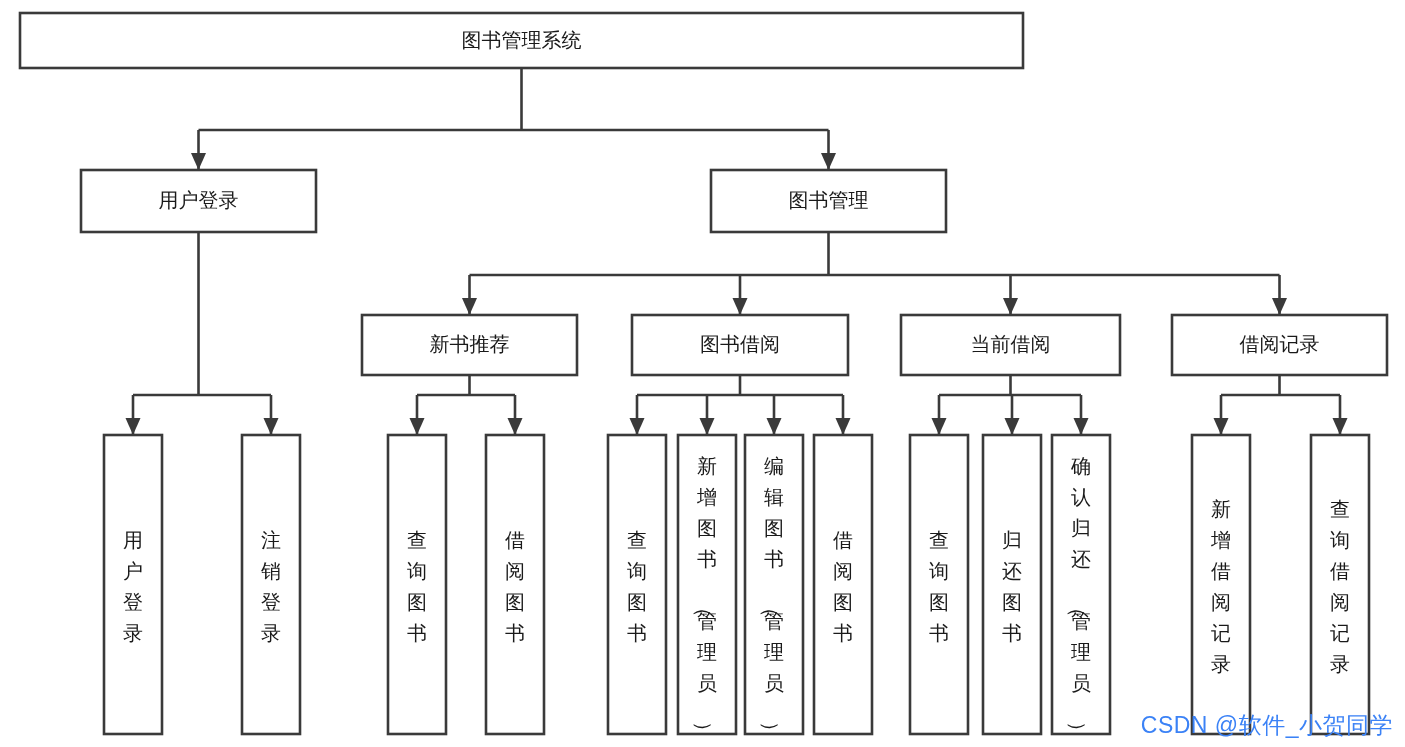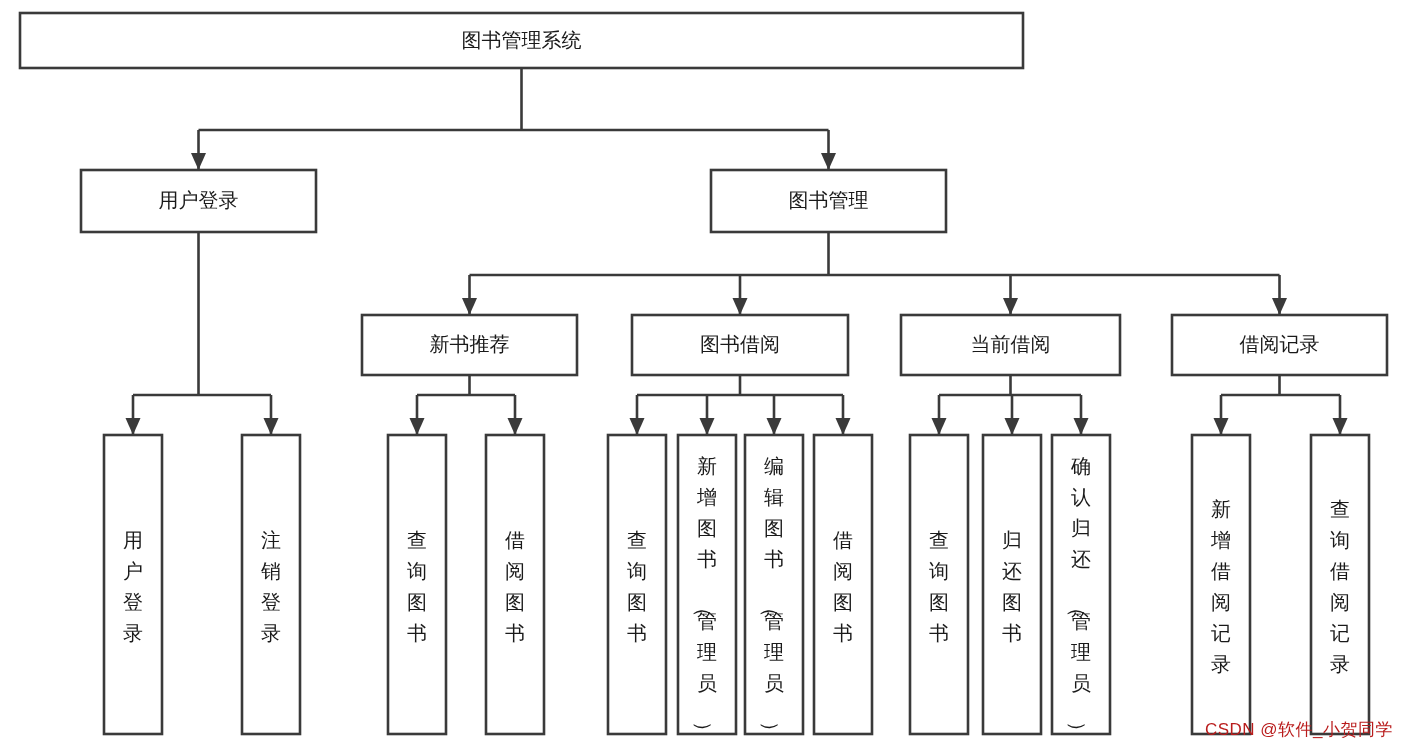--- a/index.html
+++ b/index.html
@@ -52,22 +52,22 @@
     font-family: "Liberation Sans", "DejaVu Sans", sans-serif;
     font-size: 20px;
     fill: #1a1a1a;
     text-anchor: middle;
   }
   .watermark {
     position: absolute;
     right: 12px;
     bottom: 6px;
     font-family: "Liberation Sans", "DejaVu Sans", sans-serif;
-    font-size: 17px;
-    color: #b91c1c;
+    font-size: 23px;
+    color: #3b82f6;
     letter-spacing: 0.5px;
     white-space: nowrap;
     pointer-events: none;
   }
 </style>
 </head>
 <body>
 
 <div id="diagram-root">
   <svg id="tree-svg" viewBox="0 0 1405 747" xmlns="http://www.w3.org/2000/svg">

